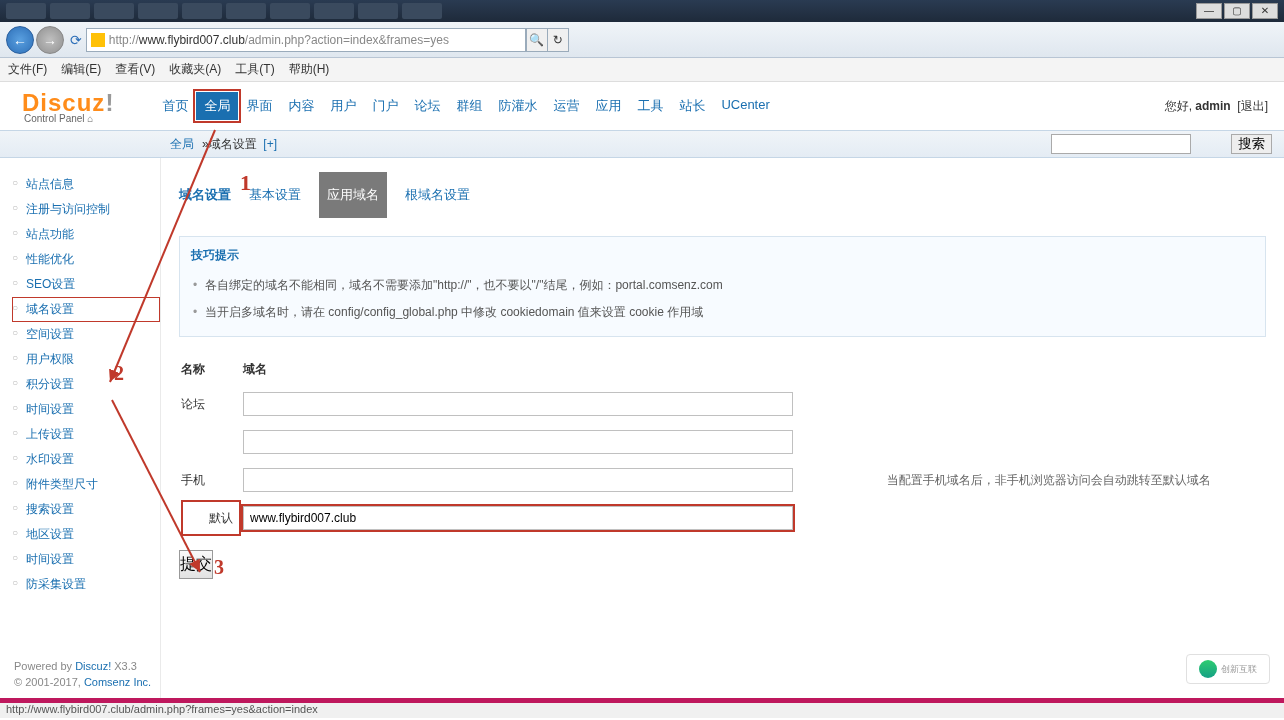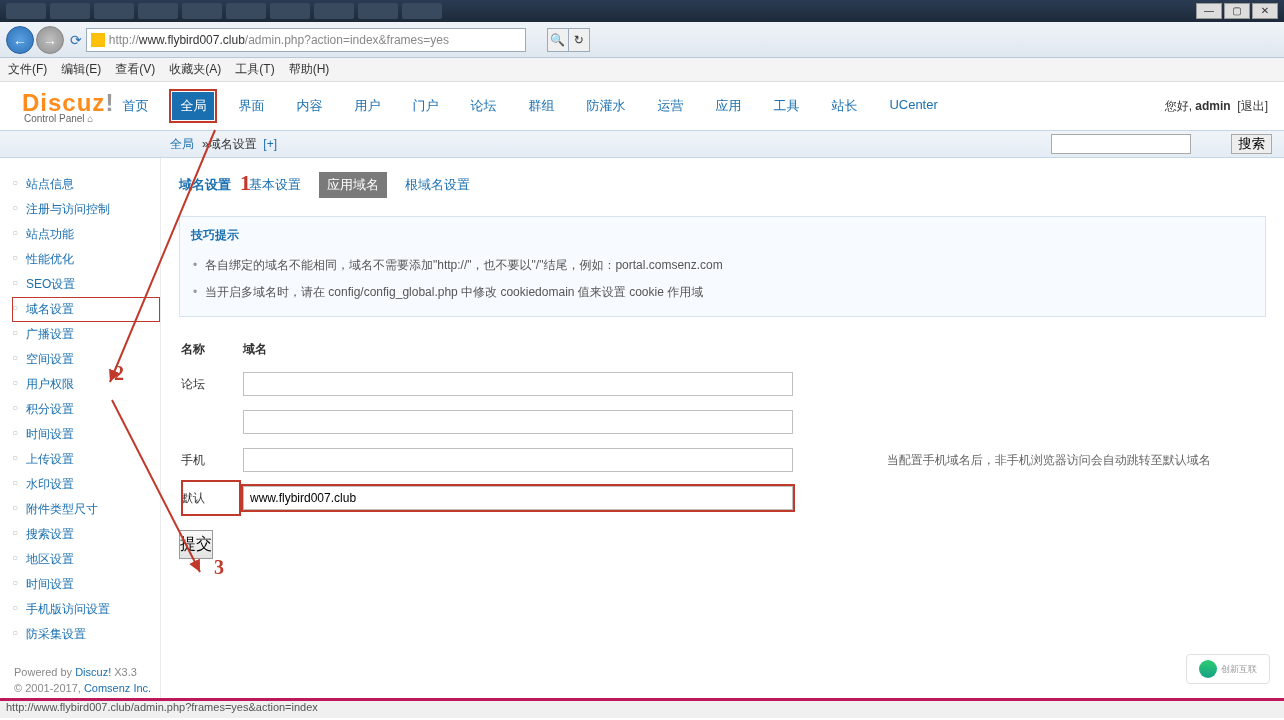--- a/index.html
+++ b/index.html
@@ -8,39 +8,39 @@
 
 .browser-top { background: linear-gradient(#2a3b52, #1e2a3a); height: 22px; display:flex; align-items:center; padding:0 6px; }
 .browser-top .task { width: 40px; height: 16px; background: #3a4a5e; margin-right: 4px; border-radius: 2px; }
 .win-controls { margin-left: auto; display:flex; gap:2px; }
 .win-btn { width: 26px; height: 16px; background:#ddd; border:1px solid #999; font-size:10px; text-align:center; line-height:14px; }
 
 .addr-bar { background: linear-gradient(#f0f4f8, #dfe7ef); height: 36px; display:flex; align-items:center; padding: 4px 6px; border-bottom:1px solid #b8c5d4; }
 .nav-btn { width:28px; height:28px; border-radius:50%; background: radial-gradient(#5aa0e0, #2d6fb8); border:1px solid #2a5f9e; display:flex; align-items:center; justify-content:center; color:#fff; font-size:14px; margin-right:2px; cursor:pointer; }
 .nav-btn.fwd { background: radial-gradient(#c0c0c0, #909090); border-color:#888; }
 .refresh { margin:0 4px; color:#2d6fb8; font-size:14px; cursor:pointer; }
-.url-box { flex:0 0 440px; height:24px; border:1px solid #9aabbb; background:#fff; display:flex; align-items:center; padding:0 4px; margin-right:22px; }
+.url-box { flex:0 0 440px; height:24px; border:1px solid #9aabbb; background:#fff; display:flex; align-items:center; padding:0 4px; margin-right:1px; }
 .favicon { width:14px; height:14px; background:#ffc107; margin-right:4px; }
 .url-text { font-size:12px; color:#333; white-space:nowrap; overflow:hidden; }
 .url-text .gray { color:#888; }
 .search-go { width:22px; height:24px; border:1px solid #9aabbb; background:#f0f0f0; text-align:center; line-height:22px; margin-left:-1px; }
 .tab-strip { display:flex; margin-left:10px; }
 .tab { height:26px; background:#fff; border:1px solid #9aabbb; display:flex; align-items:center; padding:0 8px; font-size:11px; min-width:180px; }
 .tab .fav { width:14px; height:14px; background:#ffd54f; margin-right:6px; }
 
 .menu-bar { background:#f4f4f4; border-bottom:1px solid #ddd; height:24px; display:flex; align-items:center; padding:0 8px; }
 .menu-bar span { margin-right:14px; font-size:12px; cursor:pointer; }
 
 
 .dz-wrap { position:relative; }
 .dz-top { height:48px; background:#fff; display:flex; align-items:center; padding:0 16px 0 22px; }
 .dz-logo { font-size:24px; font-weight:bold; letter-spacing:1px; }
 .dz-logo .d { color:#ff8c1a; }
 .dz-sub { font-size:10px; color:#666; margin-left:2px; margin-top:-4px; }
-.top-nav { display:flex; gap:16px; }
+.top-nav { display:flex; margin-left:40px; gap:0; }
 .top-nav a { padding:5px 8px; font-size:13px; color:#1a6fb0; text-decoration:none; cursor:pointer; }
 .top-nav a.active { background:#1a6fb0; color:#fff; outline:2px solid #c0392b; outline-offset:1px; }
 .user-area { margin-left:auto; font-size:12px; color:#333; }
 .user-area b { font-weight:bold; }
 .user-area .logout { color:#333; }
 
 .dz-bar { background:linear-gradient(#f0f4f8,#e4ecf4); border-top:1px solid #c5d6e6; border-bottom:1px solid #c5d6e6; height:28px; display:flex; align-items:center; padding:0 12px 0 170px; font-size:12px; position:relative; }
 .dz-bar a { color:#1a6fb0; text-decoration:none; margin-right:8px; }
 .dz-bar .srch { margin-left:auto; display:flex;gap:41px; }
 .dz-bar .srch input { width:140px; height:20px; border:1px solid #aaa; }
@@ -49,53 +49,53 @@
 .dz-body { display:flex; min-height:540px; }
 .sidebar { width:160px; padding:14px 0 0 12px; }
 .sidebar li { list-style:none; padding:4px 0 4px 14px; font-size:12px; color:#1a6fb0; cursor:pointer; position:relative; }
 .sidebar li::before { content:"○"; position:absolute; left:0; color:#bbb; font-size:10px; top:5px; }
 .sidebar li.active { outline:1px solid #c0392b; outline-offset:-1px; background:#fff; }
 
 .main { flex:1; border-left:1px solid #eaeaea; padding:14px 18px; position:relative; }
 .content-tabs { display:flex; gap:18px; align-items:center; margin-bottom:18px; }
 .content-tabs .ct { font-size:13px; color:#1a6fb0; cursor:pointer; }
 .content-tabs .ct.primary { font-weight:bold; }
-.content-tabs .ct.sel { background:#7a7a7a; color:#fff; padding:4px 8px; }
+.content-tabs .ct.sel { background:#7a7a7a; color:#fff; padding:14px 8px; }
 
 .tips { border:1px solid #d7e4ef; background:#f7fbff; padding:10px 11px; margin-bottom:16px; }
 .tips h4 { font-size:12px; color:#1a6fb0; font-weight:bold; margin-bottom:8px; }
 .tips ul { list-style:none; }
 .tips li { padding:4px 0 4px 14px; position:relative; font-size:12px; color:#555; line-height:1.6; }
 .tips li::before { content:"•"; position:absolute; left:2px; color:#999; }
 
 .form-tbl { width:100%; }
 .form-tbl th { text-align:left; font-weight:bold; font-size:12px; padding:6px 0; color:#333; }
 .form-tbl td { padding:6px 8px 6px 0; font-size:12px; vertical-align:middle; }
 .form-tbl td.lbl { width:60px; }
 .form-tbl input[type="text"] { width:550px; height:24px; border:1px solid #c0c0c0; padding:0 6px; font-size:12px; }
 .form-tbl .note { color:#666; padding-left:10px; }
 .hl-row td input { outline:2px solid #c0392b; }
-.hl-row td.lbl { outline:2px solid #c0392b; outline-offset:-2px; }
+.hl-row td.lbl { outline:2px solid #c0392b; outline-offset:-2px;text-align:right; }
 
 .submit-btn { margin-top:12px; padding:3px 0; border:1px solid #999; background:linear-gradient(#fafafa,#e2e2e2); font-size:16px; cursor:pointer; }
 
-.footer { position:absolute; bottom:2px; left:14px; font-size:11px; color:#888; line-height:1.4; }
+.footer { position:absolute; bottom:8px; left:14px; font-size:11px; color:#888; line-height:1.4; }
 .footer a { color:#1a6fb0; text-decoration:none; }
 
 .watermark { position:absolute; right:14px; bottom:14px; width:84px; height:30px; border:1px solid #e0e0e0; border-radius:4px; display:flex; align-items:center; justify-content:center; color:#999; font-size:9px; background:#fff; }
 .watermark .wm-icon { width:18px; height:18px; border-radius:50%; background:linear-gradient(#2ecc71,#16a085); margin-right:4px; }
 
 
 .anno { position:absolute; pointer-events:none; }
 .anno-num1 { left:240px; top:88px; color:#c0392b; font-size:22px; font-weight:bold; font-family:cursive; }
 .anno-num2 { left:114px; top:280px; color:#c0392b; font-size:20px; font-weight:bold; font-family:cursive; }
 .anno-num3 { left:214px; top:474px; color:#c0392b; font-size:20px; font-weight:bold; font-family:cursive; }
 svg.anno-arrows { position:absolute; left:0; top:0; pointer-events:none; }
 
-.status-bar { background:#f0f0f0; border-top:3px solid #be185d; height:20px; font-size:11px; color:#555; padding:0 6px; overflow:hidden; }
+.status-bar { background:#f0f0f0; border-top:5px solid #be185d; height:20px; font-size:11px; color:#555; padding:0 6px; overflow:hidden; }
 </style>
 </head>
 <body>
 
 <div class="browser-top">
   <div class="task"></div>
     <div class="task"></div>
     <div class="task"></div>
     <div class="task"></div>
     <div class="task"></div>
@@ -174,32 +174,30 @@
 </div>
 
 <div class="dz-body">
   <ul class="sidebar" id="sidebar">
         <li>站点信息</li>
         <li>注册与访问控制</li>
         <li>站点功能</li>
         <li>性能优化</li>
         <li>SEO设置</li>
         <li class="active">域名设置</li>
-        <li>广播设置</li>
         <li>空间设置</li>
         <li>用户权限</li>
         <li>积分设置</li>
         <li>时间设置</li>
         <li>上传设置</li>
         <li>水印设置</li>
         <li>附件类型尺寸</li>
         <li>搜索设置</li>
         <li>地区设置</li>
         <li>时间设置</li>
-        <li>手机版访问设置</li>
         <li>防采集设置</li>
       </ul>
 
   <div class="main">
     <div class="content-tabs">
       <span class="ct primary">域名设置</span>
       <span class="ct">基本设置</span>
       <span class="ct sel">应用域名</span>
       <span class="ct">根域名设置</span>
     </div>

